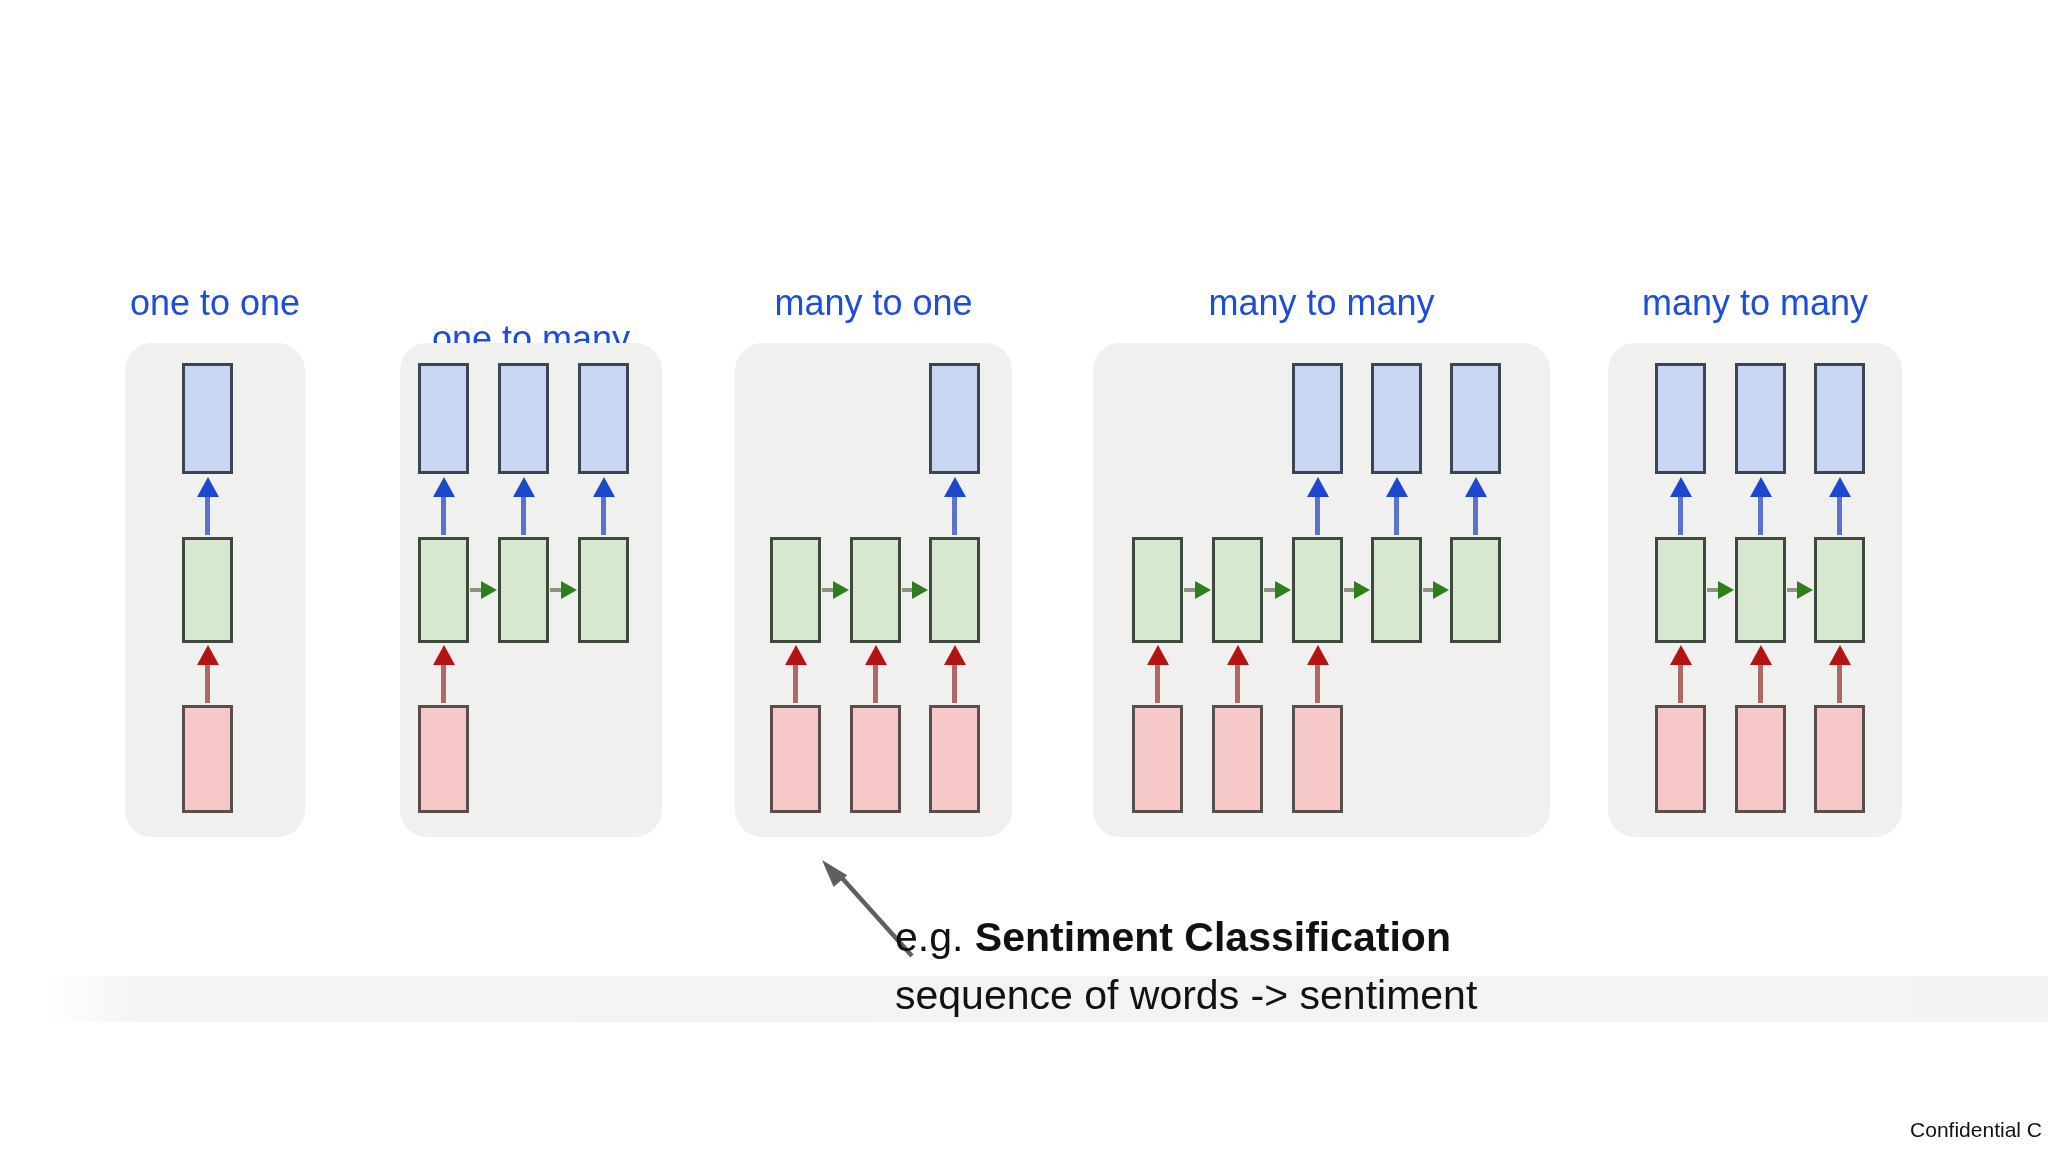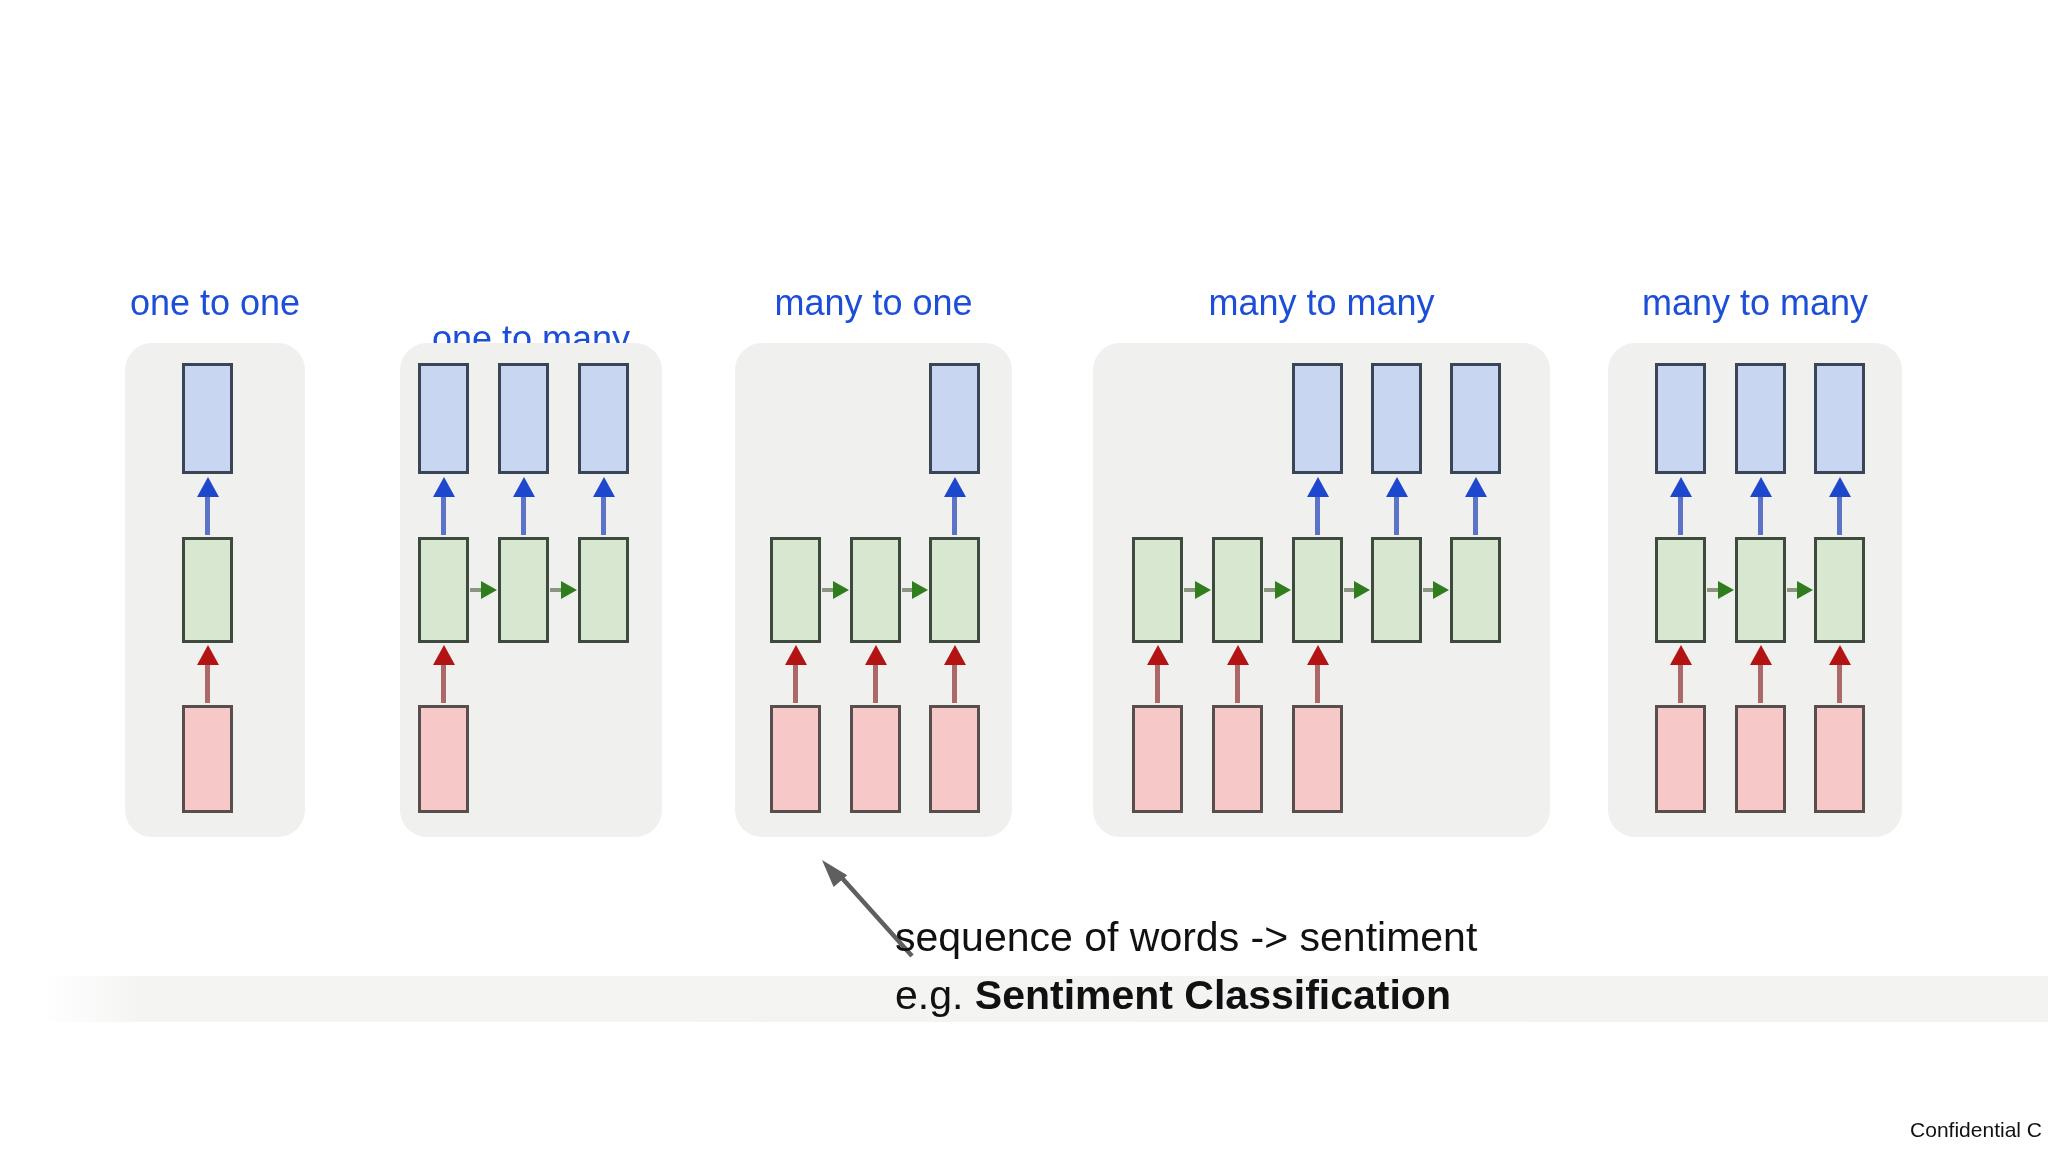--- a/index.html
+++ b/index.html
@@ -143,17 +143,17 @@
       <div class="head-right" style="left: 1718px; border-left-color: rgb(47, 125, 29);"></div>
       <div class="shaft-h" style="left: 1787px; width: 13px; background: rgb(138, 150, 127);"></div>
       <div class="head-right" style="left: 1797px; border-left-color: rgb(47, 125, 29);"></div>
     </div>
   <div class="band"></div>
   <svg class="anno-arrow" width="112" height="112" viewBox="0 0 112 112">
     <line x1="100" y1="104" x2="30" y2="26" stroke="#5f5f5f" stroke-width="4.5"></line>
     <polygon points="10,8 21.6,35 35.2,23.2" fill="#5f5f5f"></polygon>
   </svg>
   <div class="anno">
+    <div><span>e.g. </span><b>Sentiment Classification</b></div>
     <div>sequence of words -&gt; sentiment</div>
-    <div><span>e.g. </span><b>Sentiment Classification</b></div>
   </div>
   <div class="footer">Confidential C</div>
 </div>
 
 </body></html>

